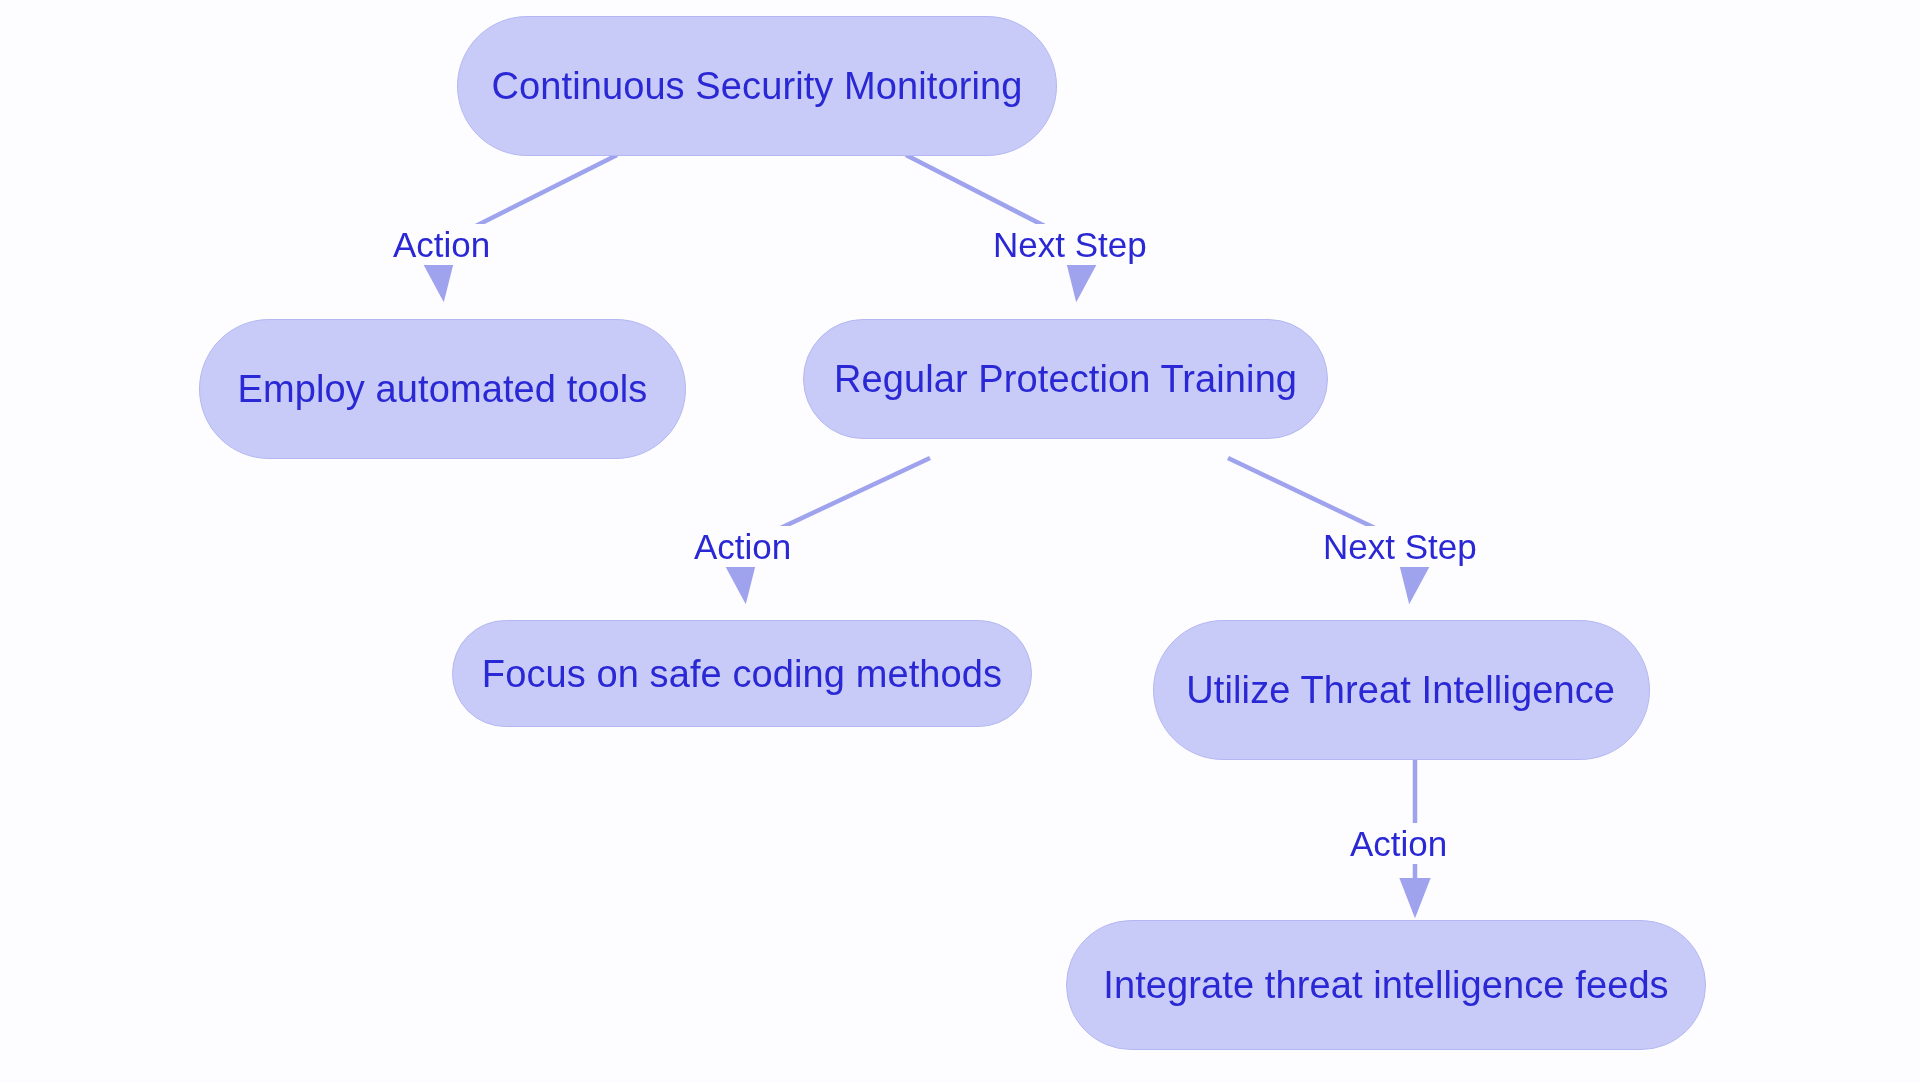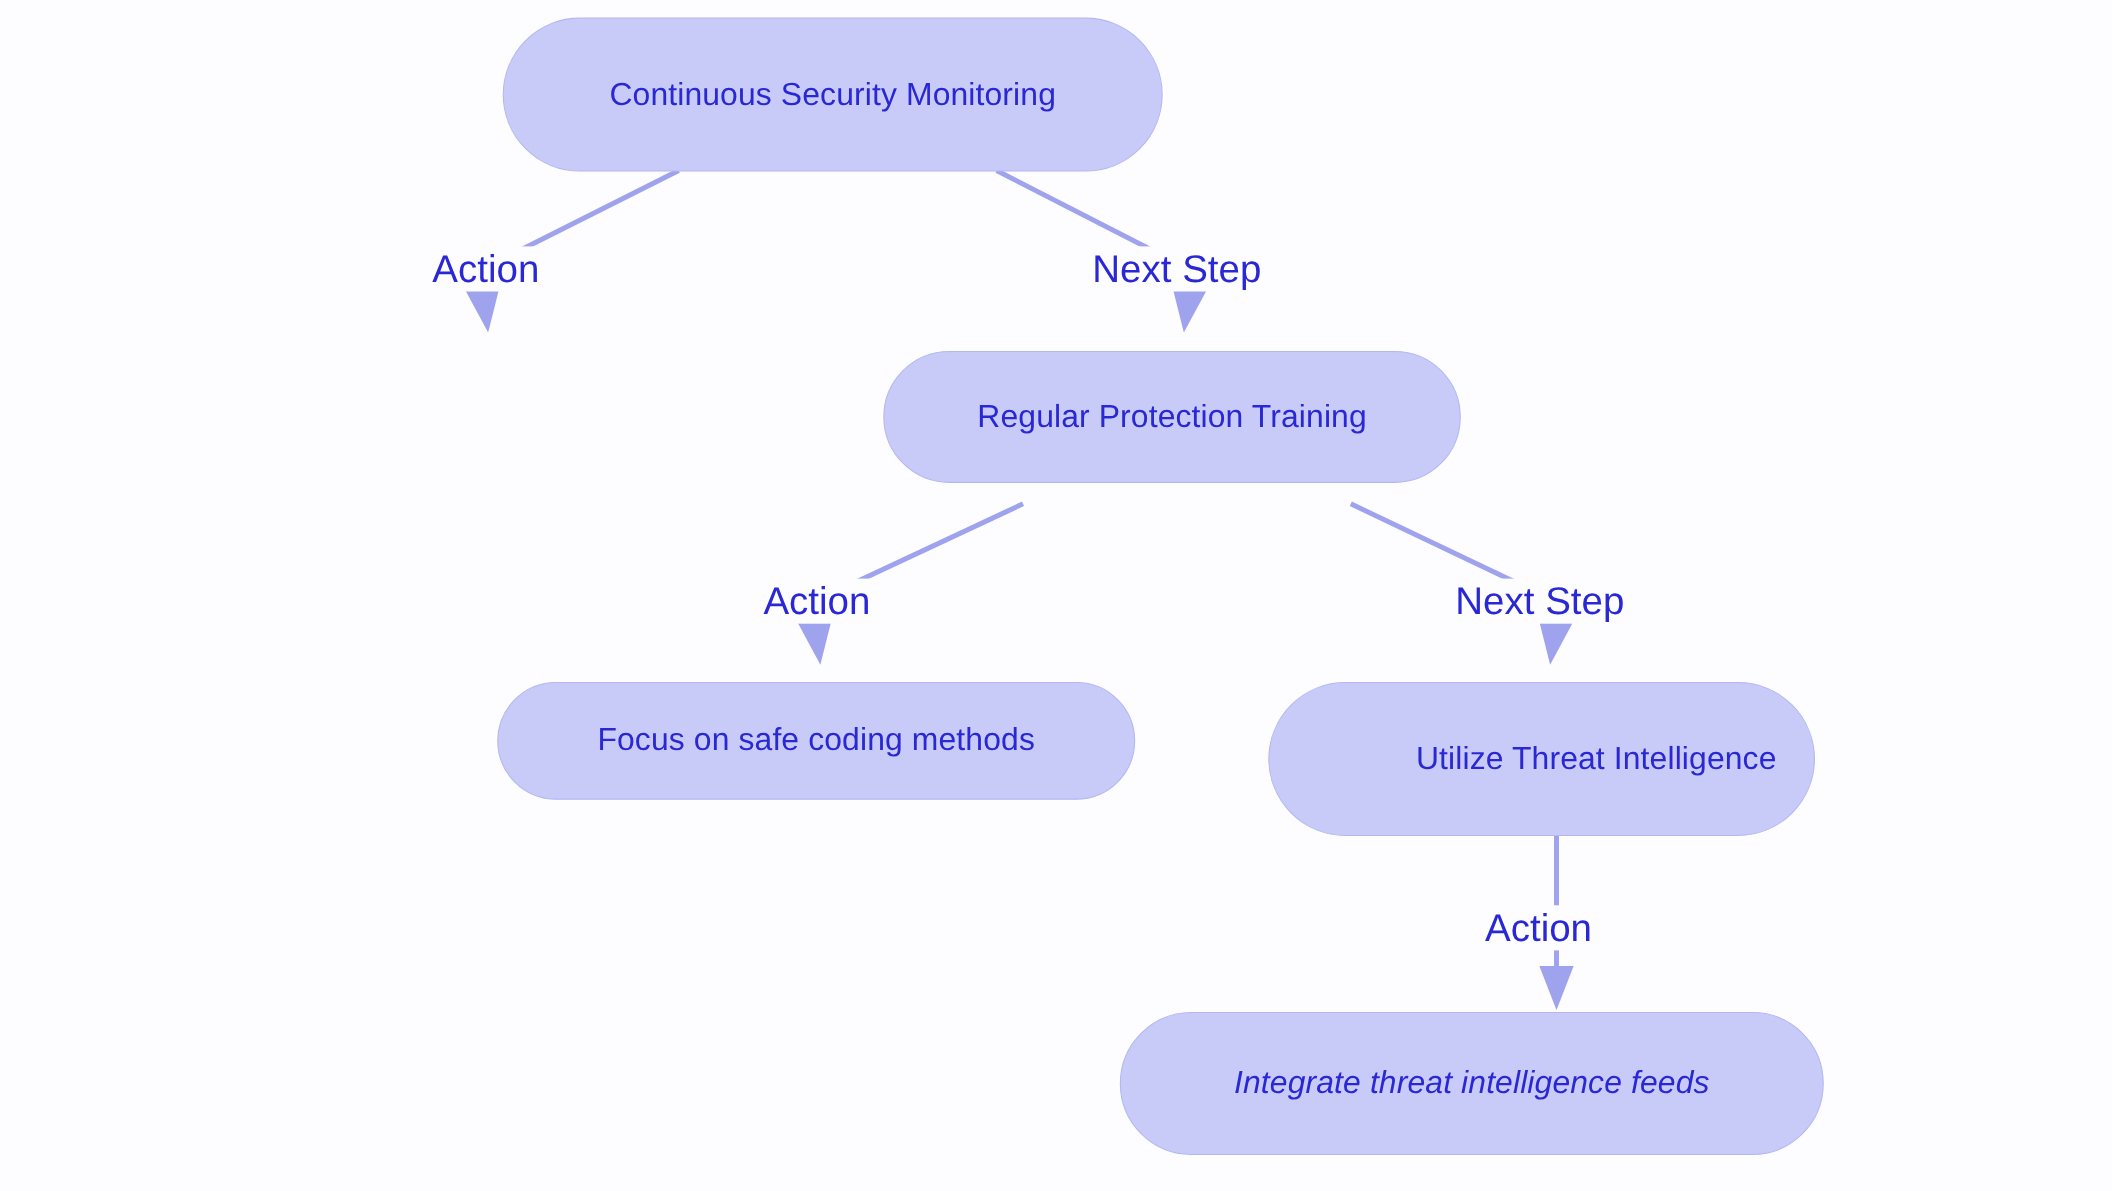--- a/index.html
+++ b/index.html
@@ -45,21 +45,21 @@
   .node {
     position: absolute;
     box-sizing: border-box;
     display: flex;
     align-items: center;
     justify-content: center;
     background: #c8cbf8;
     border: 1.5px solid #b4b8f2;
     border-radius: 999px;
     color: #2a28d4;
-    font-size: 29px;
+    font-size: 38px;
     font-weight: 400;
     letter-spacing: 0.1px;
     white-space: nowrap;
     line-height: 1;
     padding: 0 34px;
   }
 
   .edge-label {
     position: absolute;
     z-index: 3;
@@ -93,34 +93,37 @@
 
     <path d="M 1415,757 L 1415,912" fill="none" stroke="#9fa3ee" stroke-width="4.5" marker-end="url(#arrowhead)"></path>
   </svg>
 
   <div id="node-layer">
 
     <div class="node" style="left:457px; top:16px; width:600px; height:140px;">
       <span>Continuous Security Monitoring</span>
     </div>
 
+    <div class="node" style="left:199px; top:319px; width:487px; height:140px;">
+      <span>Employ automated tools</span>
+    </div>
 
     <div class="node" style="left:803px; top:319px; width:525px; height:120px;">
       <span>Regular Protection Training</span>
     </div>
 
     <div class="node" style="left:452px; top:620px; width:580px; height:107px;">
       <span>Focus on safe coding methods</span>
     </div>
 
     <div class="node" style="left:1153px; top:620px; width:497px; height:140px;justify-content:flex-end;">
       <span>Utilize Threat Intelligence</span>
     </div>
 
-    <div class="node" style="left:1018px; top:920px; width:640px; height:130px;font-style:italic;">
+    <div class="node" style="left:1066px; top:920px; width:640px; height:130px;">
       <span>Integrate threat intelligence feeds</span>
     </div>
 
   </div>
 
   <div class="edge-label" style="left:388px; top:224px;">Action</div>
 
   <div class="edge-label" style="left:988px; top:224px;">Next Step</div>
 
   <div class="edge-label" style="left:689px; top:526px;">Action</div>

